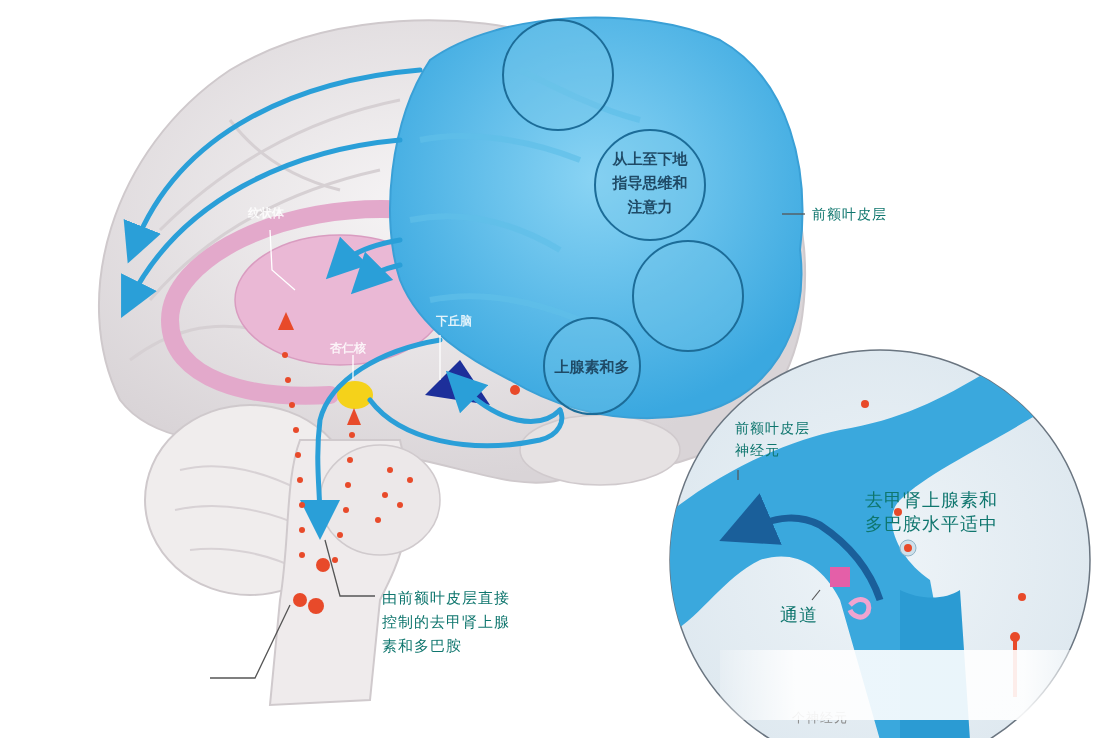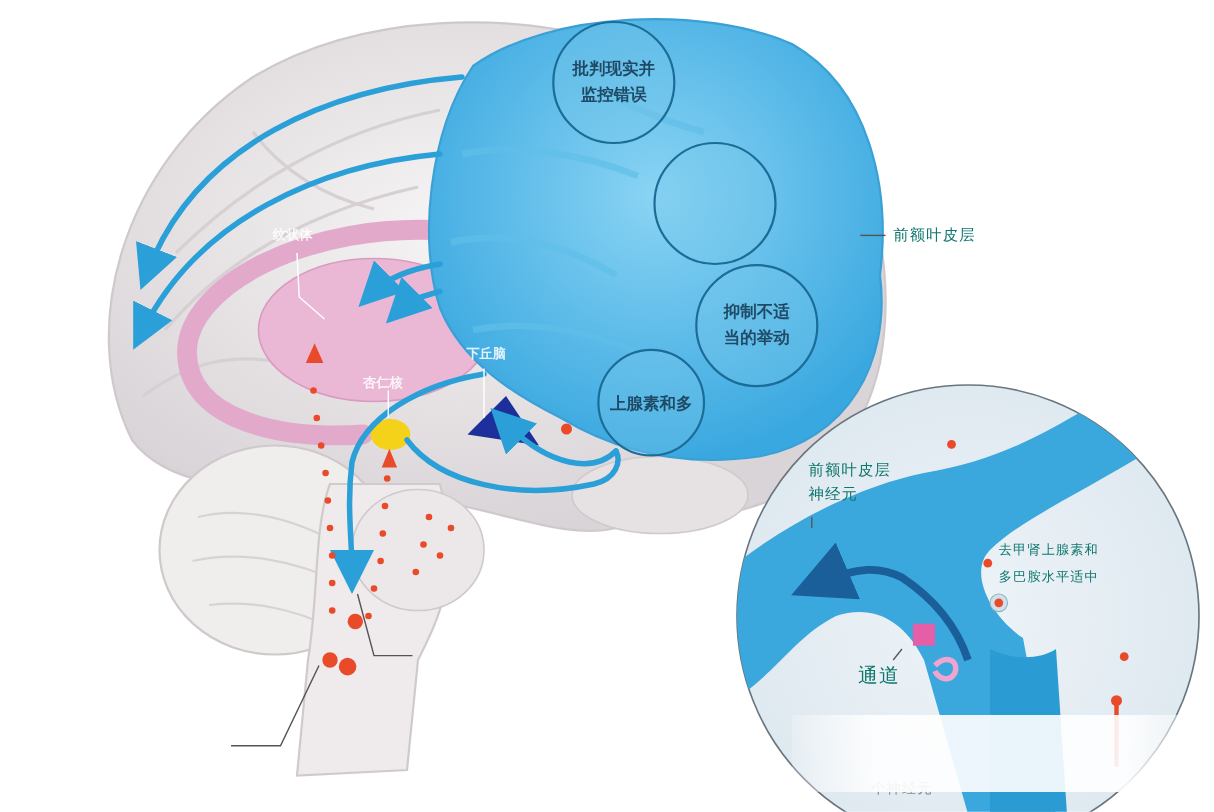--- a/index.html
+++ b/index.html
@@ -146,32 +146,34 @@
       <circle cx="1015" cy="637" r="5" fill="#e84a2a"></circle>
     </g>
     <path d="M738,470 L738,480" stroke="#555" stroke-width="1.2"></path>
     <path d="M820,590 L812,600" stroke="#555" stroke-width="1.2"></path>
   </g>
 </svg>
 
   
   <div class="lbl" style="left:812px;top:202px;font-size:14px;">前额叶皮层</div>
 
-  <div class="circle-lbl" style="left:503px;top:50px;width:110px;">批判现实并
-监控错误</div>
-  <div class="circle-lbl" style="left:633px;top:271px;width:110px;">抑制不适
-当的举动</div>
+  <div class="circle-lbl" style="left:595px;top:147px;width:110px;">从上至下地
+指导思维和
+注意力</div>
   <div class="circle-lbl" style="left:540px;top:355px;width:104px;">上腺素和多</div>
 
   <div class="white-lbl" style="left:248px;top:205px;">纹状体</div>
   <div class="white-lbl" style="left:330px;top:340px;font-family:Liberation Mono, monospace;">杏仁核</div>
-  <div class="white-lbl" style="left:424px;top:313px;">下丘脑</div>
+  <div class="white-lbl" style="left:436px;top:313px;">下丘脑</div>
 
+  <div class="lbl" style="left:382px;top:586px;">由前额叶皮层直接
+控制的去甲肾上腺
+素和多巴胺</div>
 
   <div class="lbl" style="left:735px;top:417px;font-size:14px;line-height:22px;">前额叶皮层
 神经元</div>
-  <div class="lbl" style="left:908px;top:488px;font-size:12px;line-height:24px;">去甲肾上腺素和
+  <div class="lbl" style="left:865px;top:488px;font-size:18px;line-height:24px;">去甲肾上腺素和
 多巴胺水平适中</div>
   <div class="lbl" style="left:780px;top:603px;font-size:18px;">通道</div>
   <div class="lbl" style="left:792px;top:706px;font-size:13px;color:#888;">个神经元</div>
 
   <div class="watermark"></div>
 </div>
 
 </body></html>

